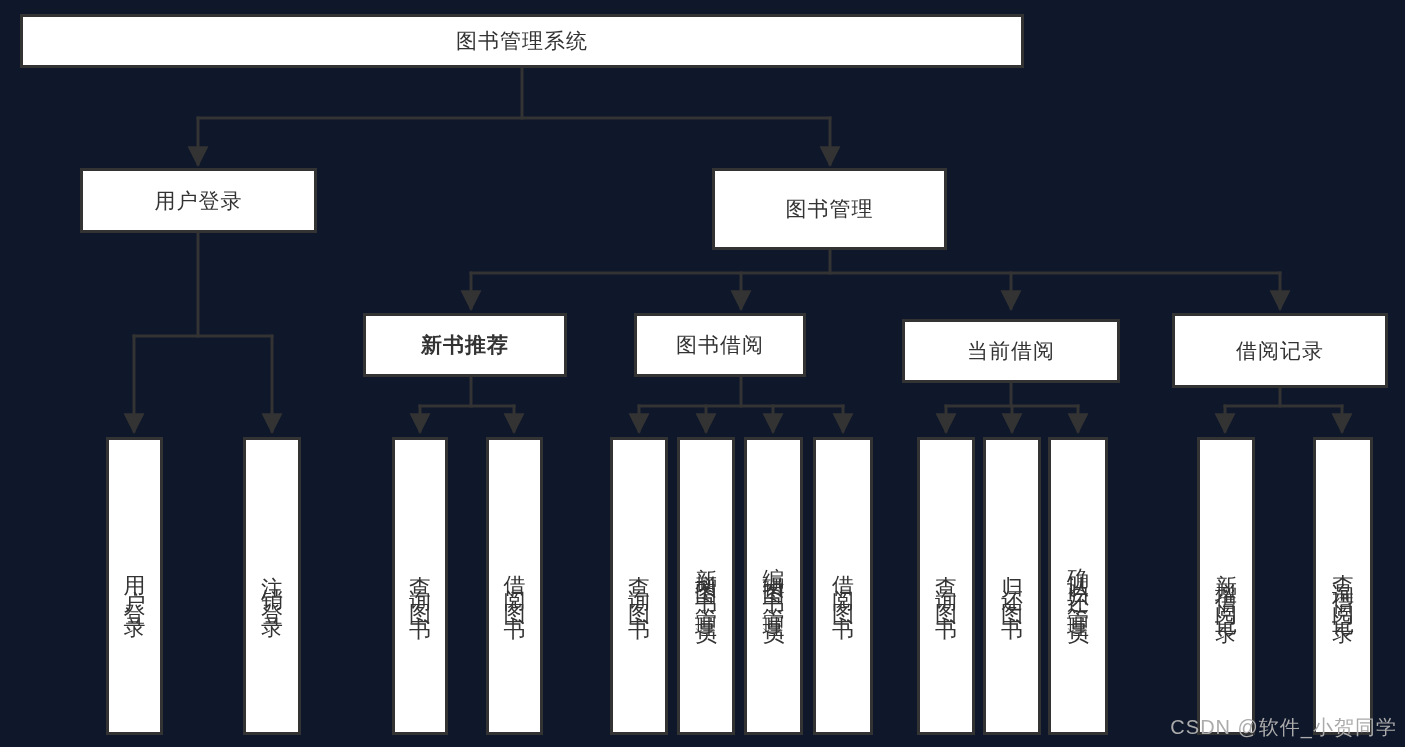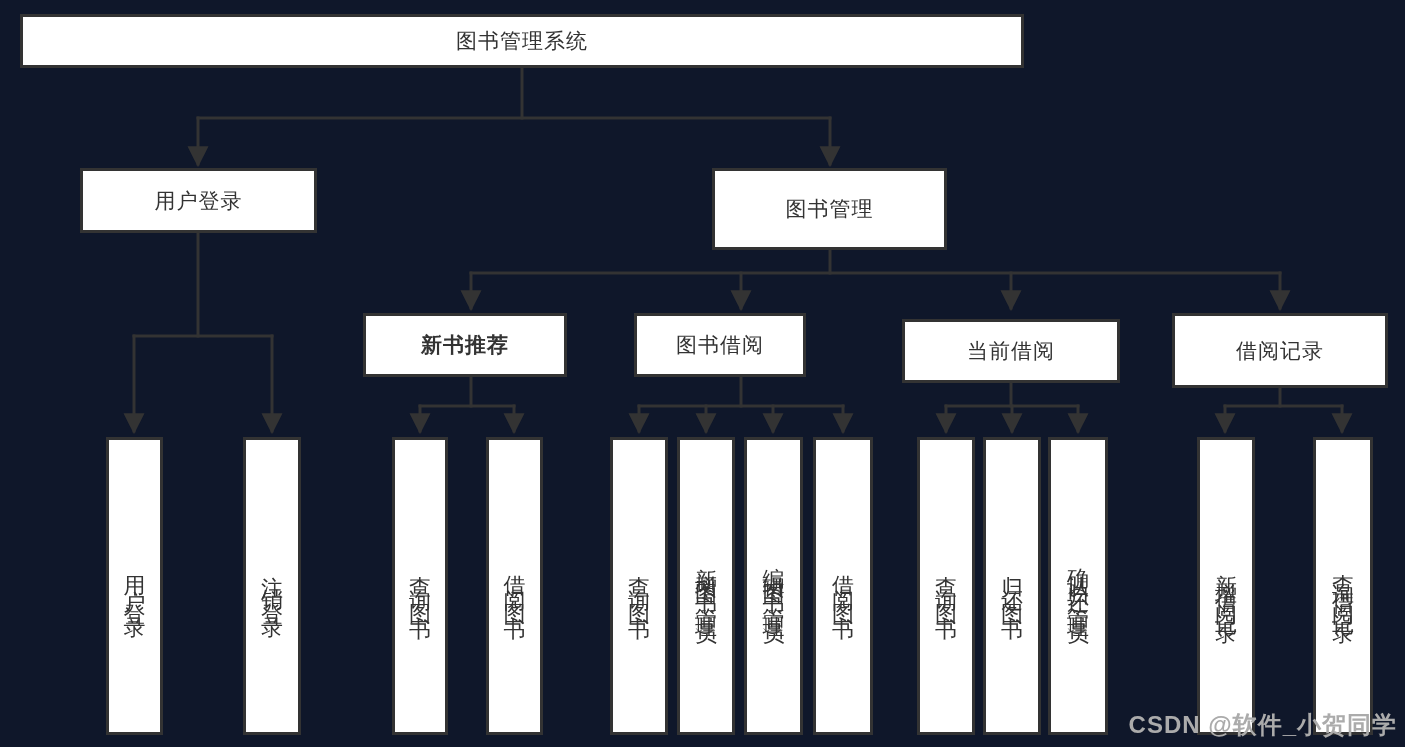--- a/index.html
+++ b/index.html
@@ -27,25 +27,24 @@
     font-size:22px;
     line-height:1;
     white-space:nowrap;
   }
   .gap-lg{letter-spacing:14px;}
   .gap-md{letter-spacing:10px;}
   .gap-sm{letter-spacing:8px;}
   .watermark{
     position:absolute;
     right:8px;bottom:6px;
-    font-size:24px;
+    font-size:20px;
     color:#ababab;
     letter-spacing:1px;
     white-space:nowrap;
-    font-weight:bold;
   }
 </style>
 </head>
 <body>
 
 <div class="stage">
 
   <svg class="connectors" width="1405" height="747" viewBox="0 0 1405 747">
     <defs>
       <marker id="arrow" viewBox="0 0 10 10" refX="8.5" refY="5" markerWidth="7" markerHeight="8.5" orient="auto-start-reverse">

